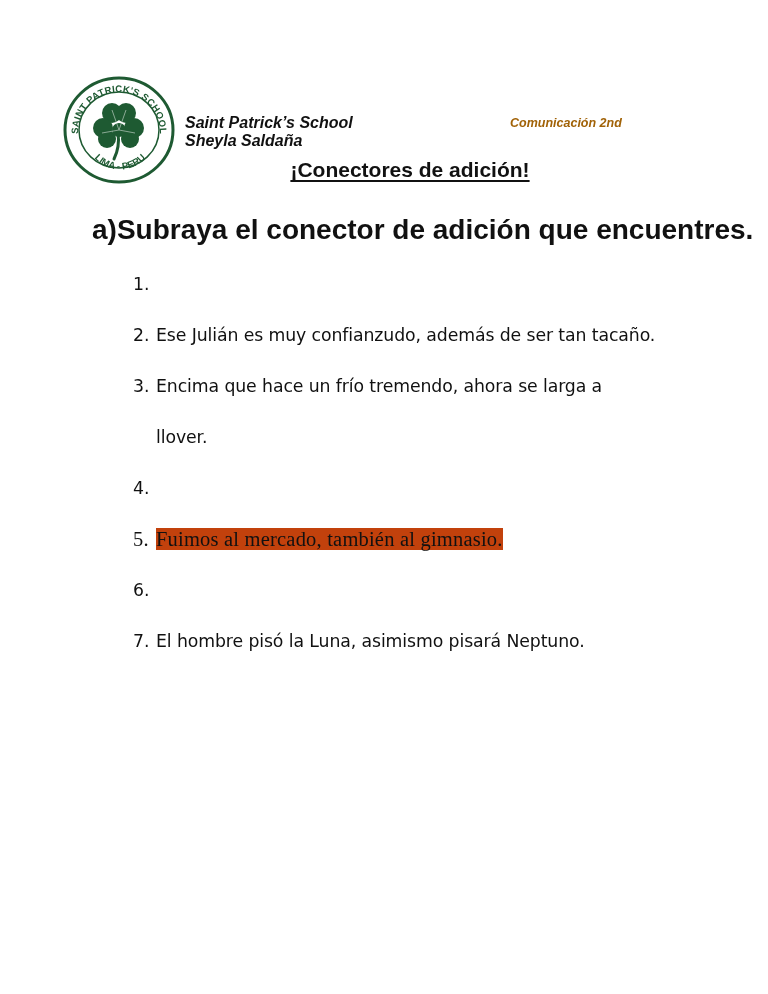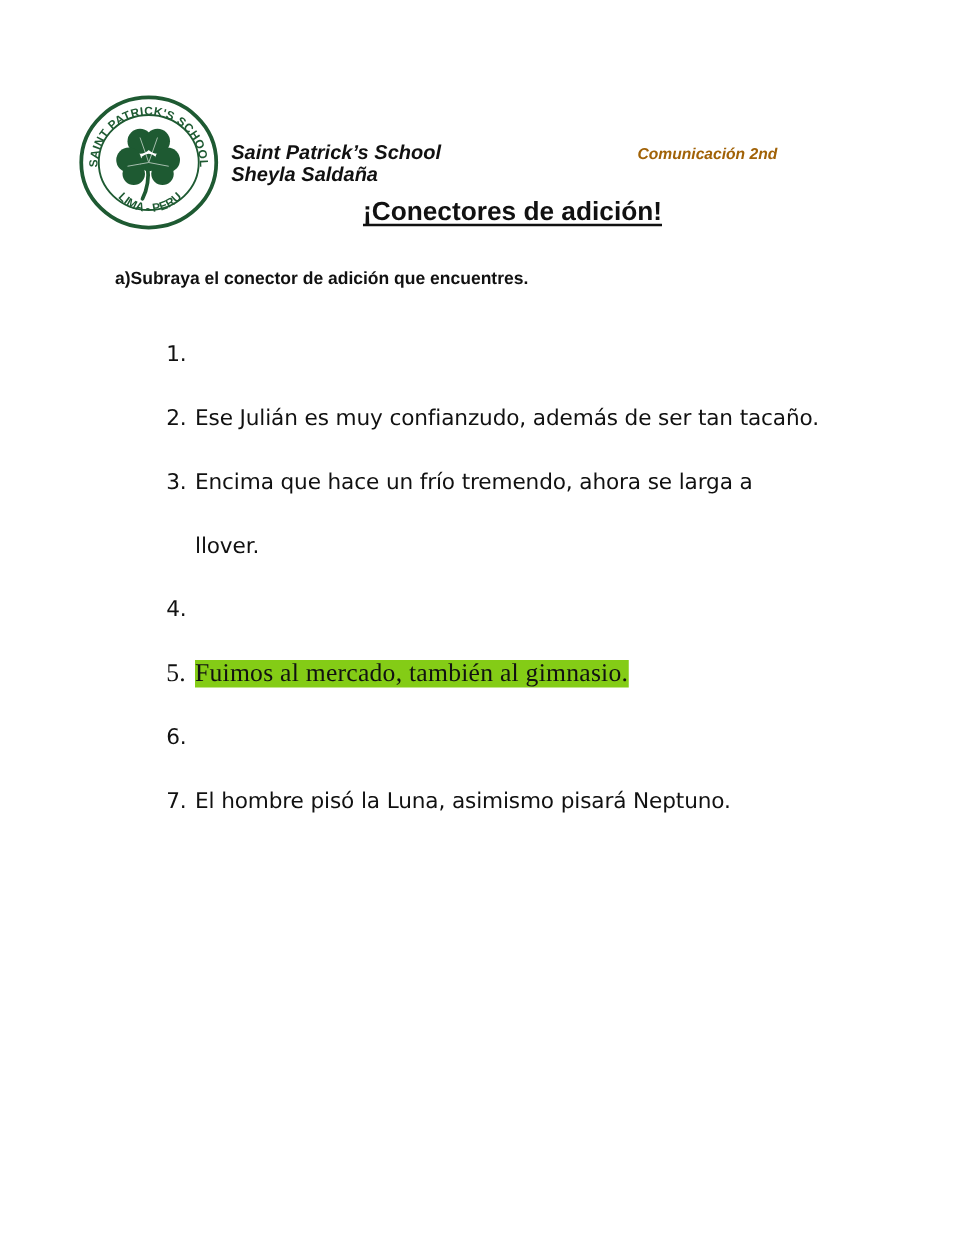--- a/index.html
+++ b/index.html
@@ -56,21 +56,21 @@
       text-decoration: underline;
       text-underline-offset: 3px;
       color: #111;
     }
     .instruction {
       position: absolute;
       left: 92px;
       top: 214px;
       font-family: "Liberation Sans", sans-serif;
       font-weight: bold;
-      font-size: 14px;
+      font-size: 28px;
       color: #111;
       white-space: nowrap;
     }
     .list {
       position: absolute;
       left: 133px;
       top: 259px;
       width: 560px;
       margin: 0;
       padding: 0;
@@ -91,21 +91,21 @@
     .item .text {
       width: 500px;
     }
     .item.serif {
       font-family: "Liberation Serif", serif;
       font-size: 20.5px;
       line-height: 51px;
       letter-spacing: 0.2px;
     }
     .item.serif .text span {
-      background: #84cc16;
+      background: #c2410c;
     }
   </style>
 </head>
 <body>
 
 <div class="logo">
   <svg width="114" height="110" viewBox="0 0 114 110">
     <defs>
       <path id="arcTop" d="M 16 58 A 41 41 0 0 1 98 58"></path>
       <path id="arcBot" d="M 26 72 A 34 34 0 0 0 90 72"></path>

